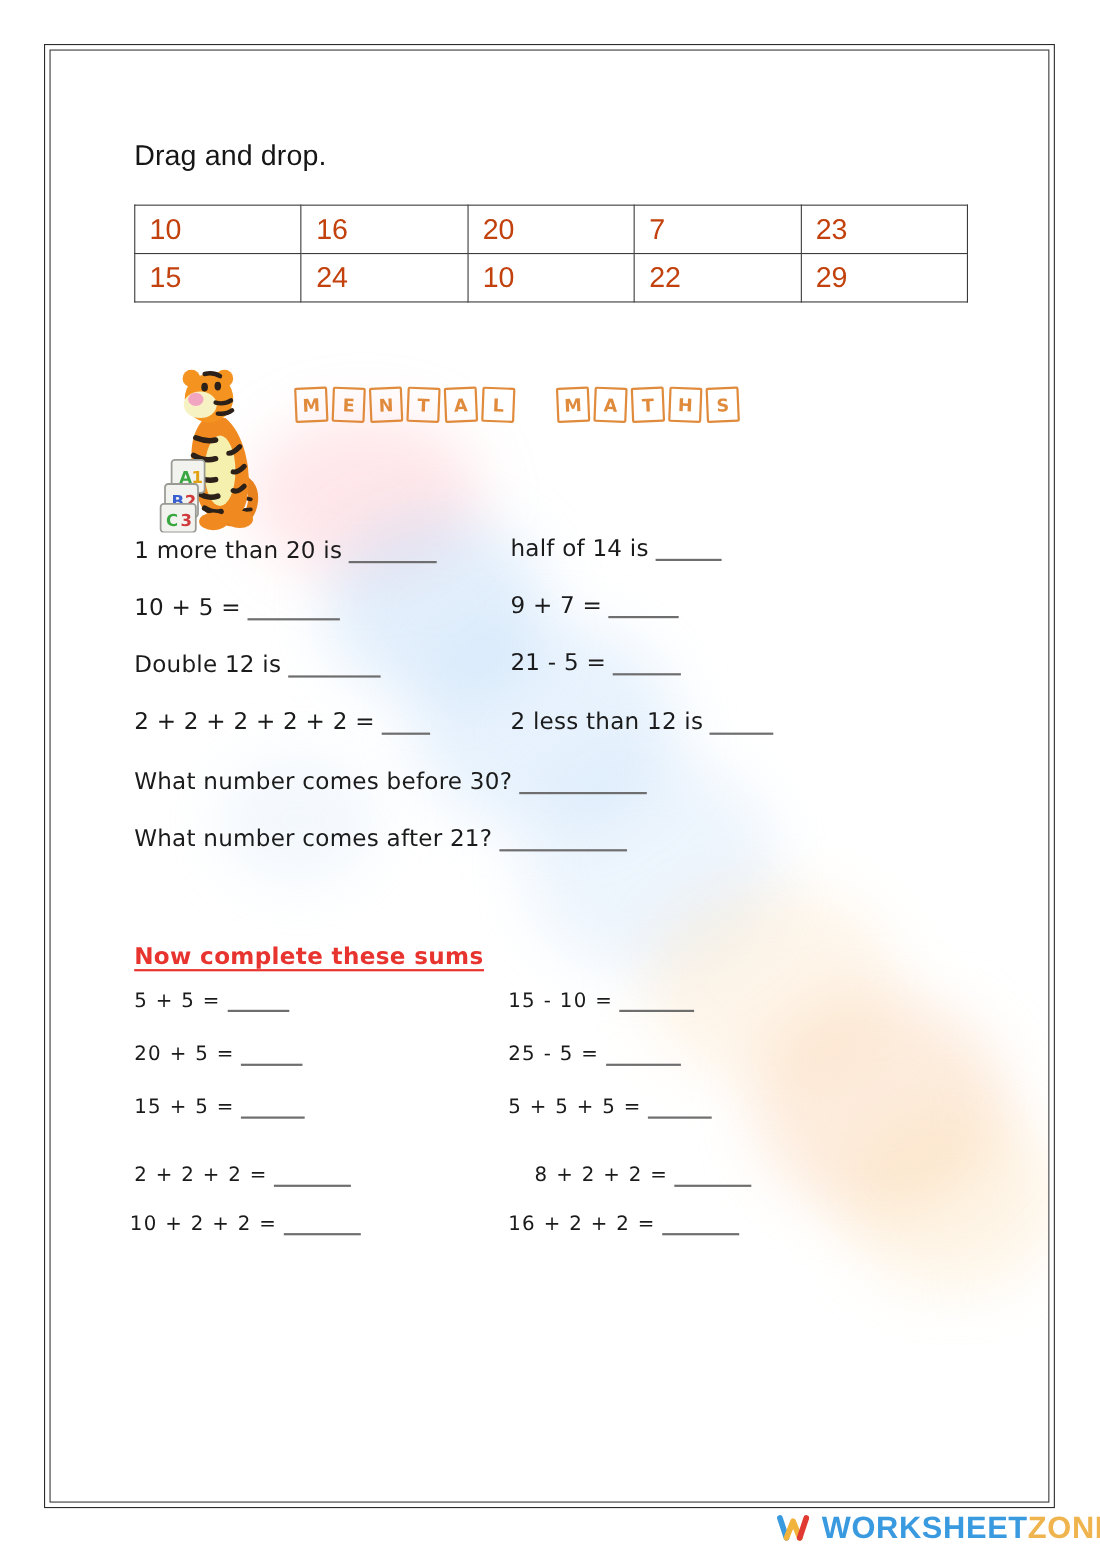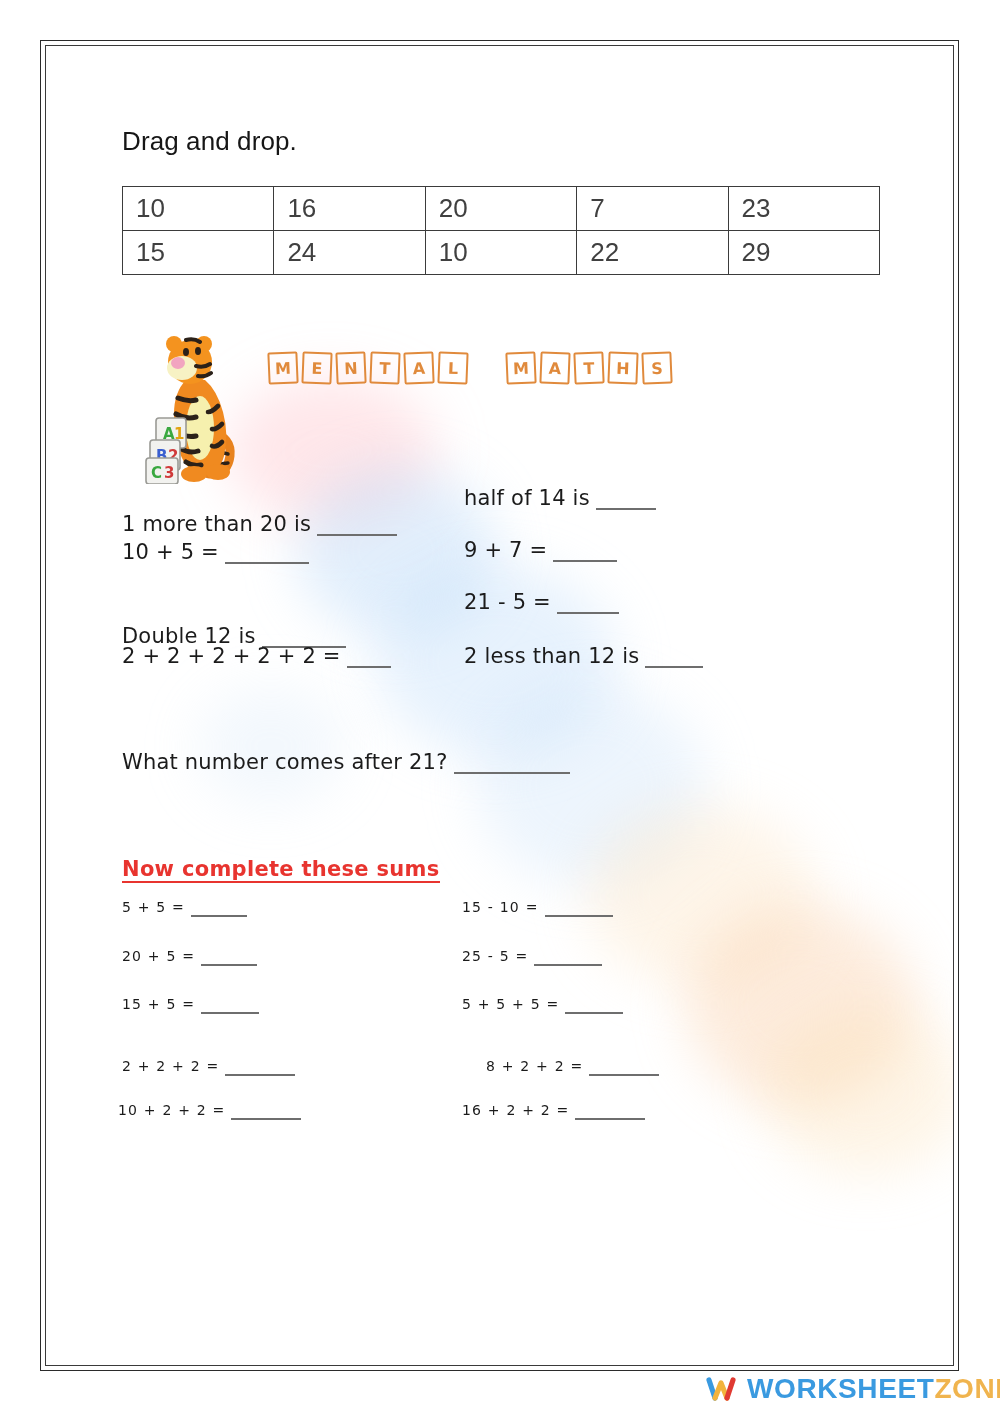--- a/index.html
+++ b/index.html
@@ -65,21 +65,21 @@
     left: 122px; top: 186px;
     width: 758px;
     border-collapse: collapse;
     table-layout: fixed;
   }
   .dd-table td {
     border: 1.1px solid #3b3b3b;
     height: 44px;
     padding: 0 0 0 13px;
     font-size: 26px;
-    color: #404040;
+    color: #c2410c;
     vertical-align: middle;
   }
 
   
   .tigger { position: absolute; left: 134px; top: 336px; width: 104px; height: 148px; }
 
   
   .mm-title {
     position: absolute;
     left: 268px; top: 352px;
@@ -121,21 +121,21 @@
     margin-left: 6px;
   }
   .hw.red {
     color: #e8342f;
     font-weight: 600;
     border-bottom: 2.4px solid #e8342f;
     padding-bottom: 0;
     letter-spacing: 0.3px;
   }
 
-  .sum { font-size: 14px; letter-spacing: 1.2px; }
+  .sum { font-size: 18px; letter-spacing: 1.2px; }
 
   
   .footer-logo {
     position: absolute;
     left: 706px; top: 1373px;
     display: flex;
     align-items: center;
     gap: 11px;
   }
   .logo-mark { width: 30px; height: 26px; }
@@ -240,30 +240,31 @@
     <div class="mm-gap"></div>
     <div class="mm-group">
       <div class="mm-box">M</div>
       <div class="mm-box">A</div>
       <div class="mm-box">T</div>
       <div class="mm-box">H</div>
       <div class="mm-box">S</div>
     </div>
   </div>
 
-  <div class="hw" style="left:122px; top:512px;text-align:center;"><span>1 more than 20 is</span><span class="ln" style="width:80px"></span></div>
+  <div class="hw" style="left:122px; top:488px;text-align:center;"><span>1 more than 20 is</span><span class="ln" style="width:80px"></span></div>
   <div class="hw" style="left:122px; top:540px;"><span>10 + 5 =</span><span class="ln" style="width:84px"></span></div>
-  <div class="hw" style="left:122px; top:592px;margin-top:32px;"><span>Double 12 is</span><span class="ln" style="width:84px"></span></div>
+  <div class="hw" style="left:122px; top:592px;"><span>Double 12 is</span><span class="ln" style="width:84px"></span></div>
   <div class="hw" style="left:122px; top:644px;"><span>2 + 2 + 2 + 2 + 2 =</span><span class="ln" style="width:44px"></span></div>
 
   <div class="hw" style="left:464px; top:486px;"><span>half of 14 is</span><span class="ln" style="width:60px"></span></div>
   <div class="hw" style="left:464px; top:538px;"><span>9 + 7 =</span><span class="ln" style="width:64px"></span></div>
   <div class="hw" style="left:464px; top:590px;"><span>21 - 5 =</span><span class="ln" style="width:62px"></span></div>
   <div class="hw" style="left:464px; top:644px;"><span>2 less than 12 is</span><span class="ln" style="width:58px"></span></div>
 
+  <div class="hw" style="left:122px; top:698px;"><span>What number comes before 30?</span><span class="ln" style="width:116px"></span></div>
   <div class="hw" style="left:122px; top:750px;"><span>What number comes after 21?</span><span class="ln" style="width:116px"></span></div>
 
   <div class="hw red" style="left:122px; top:857px;">Now complete these sums</div>
 
   <div class="hw sum" style="left:122px; top:899px;"><span>5  +   5  =</span><span class="ln" style="width:56px"></span></div>
   <div class="hw sum" style="left:122px; top:948px;"><span>20  +  5  =</span><span class="ln" style="width:56px"></span></div>
   <div class="hw sum" style="left:122px; top:996px;"><span>15 +   5  =</span><span class="ln" style="width:58px"></span></div>
 
   <div class="hw sum" style="left:462px; top:899px;"><span>15  -  10 =</span><span class="ln" style="width:68px"></span></div>
   <div class="hw sum" style="left:462px; top:948px;"><span>25  -  5  =</span><span class="ln" style="width:68px"></span></div>

